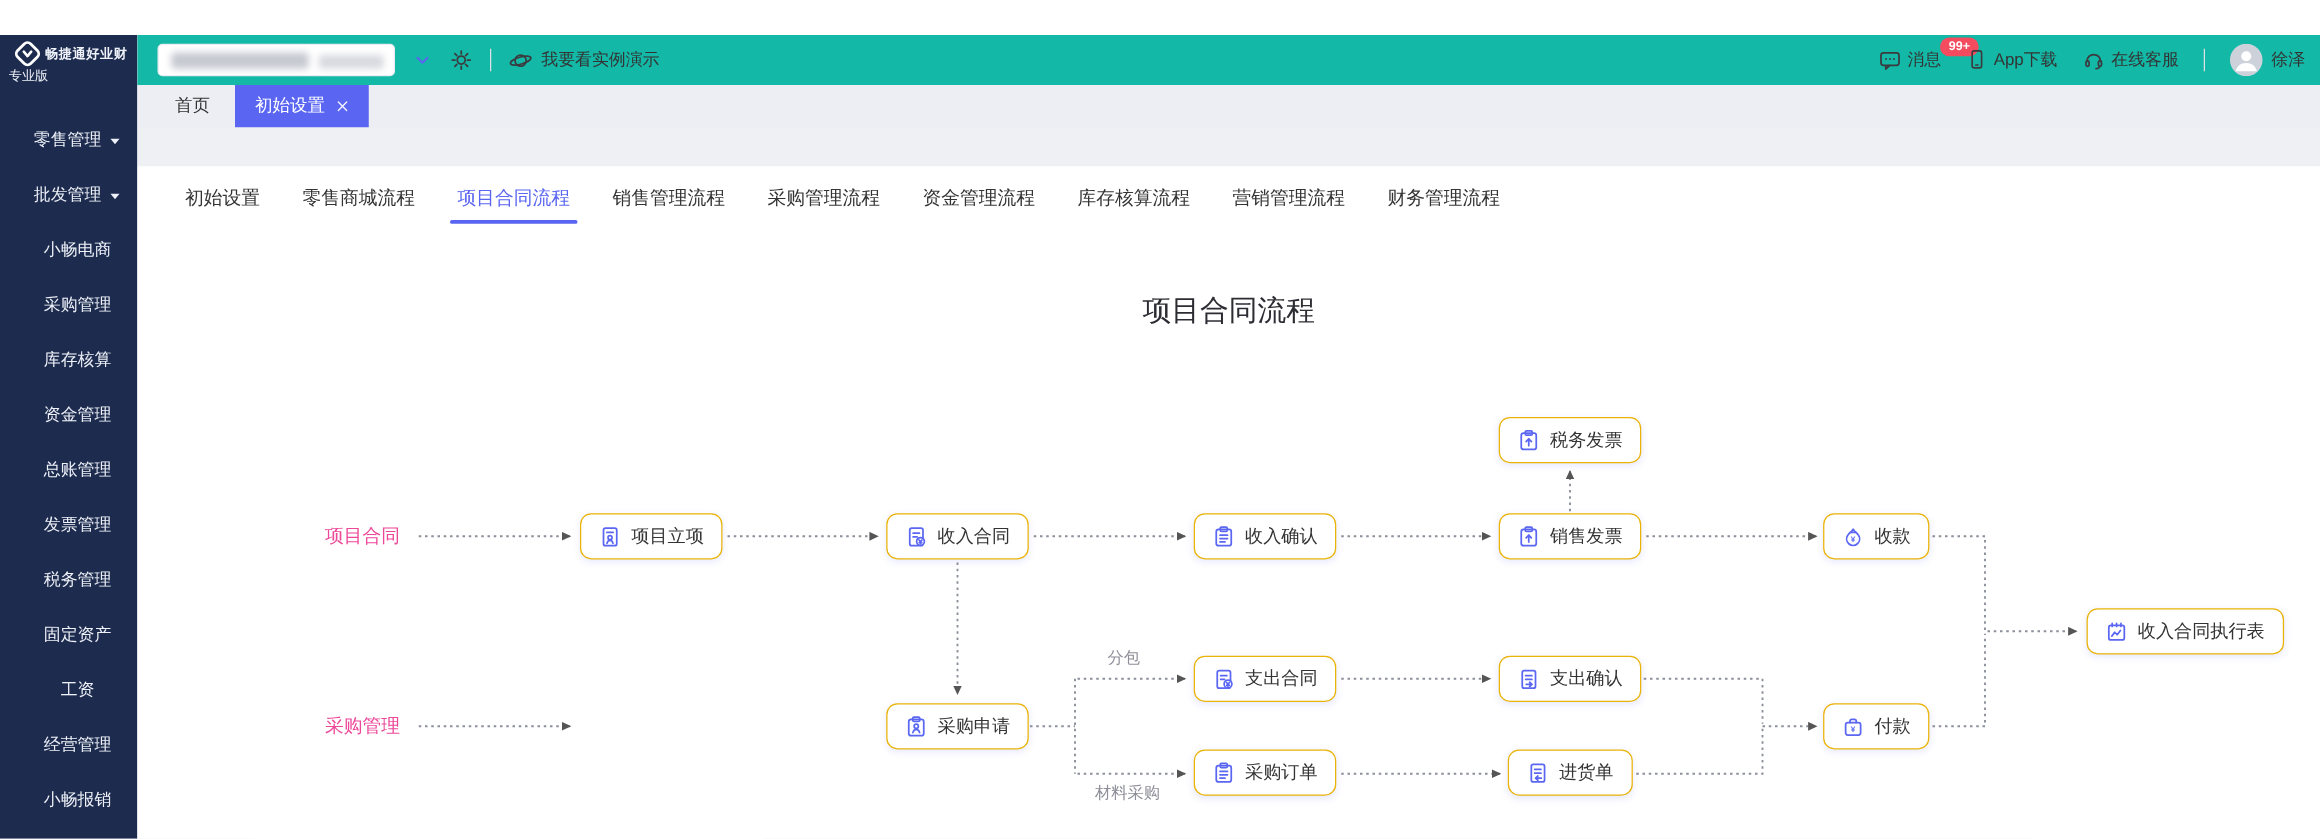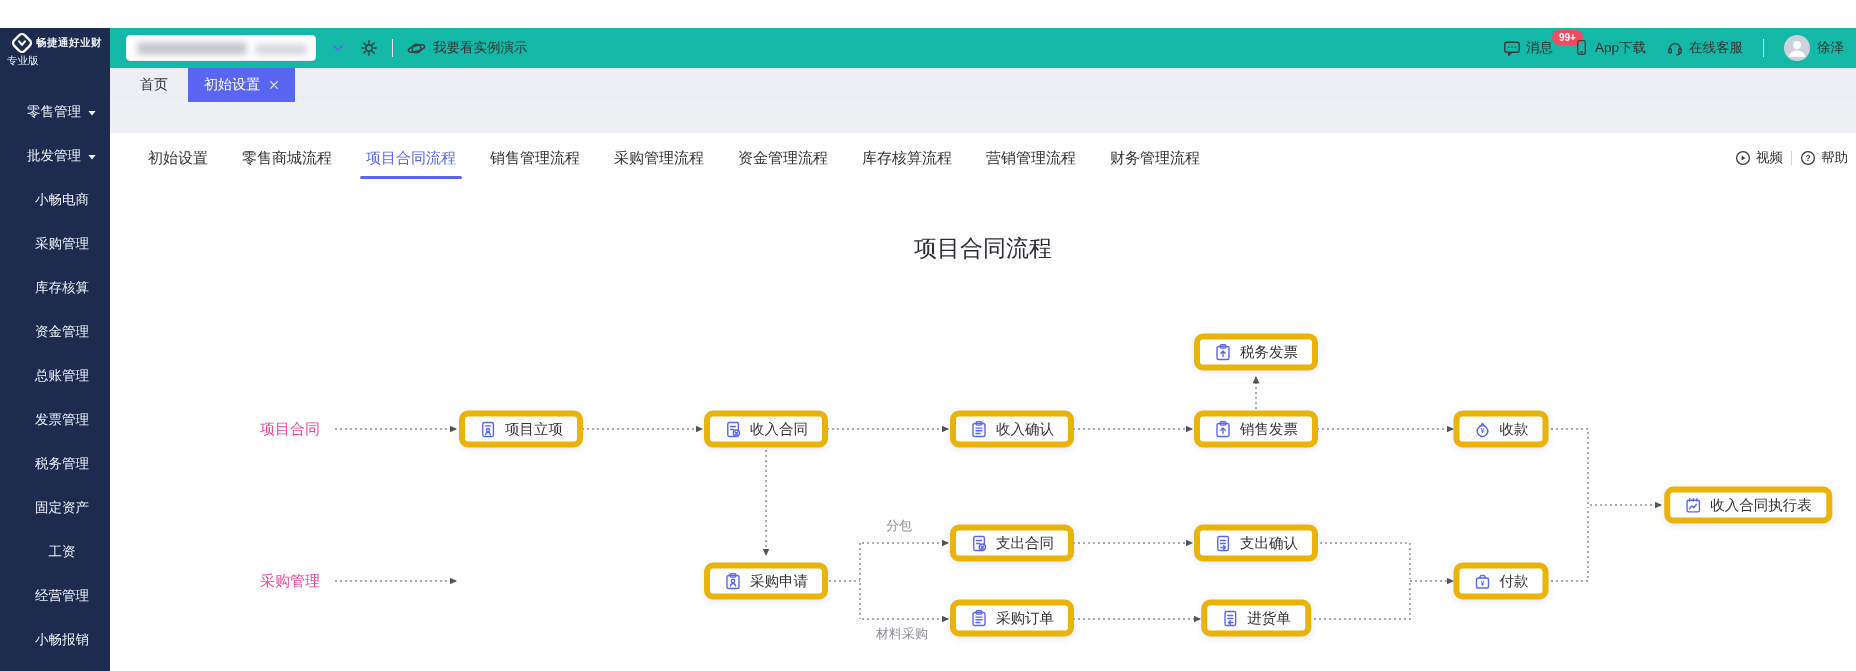--- a/index.html
+++ b/index.html
@@ -50,21 +50,21 @@
   .subtab.active { color:#5a66f1; }
   .subtab.active::after { content:""; position:absolute; left:-6px; right:-6px; bottom:4px; height:3px;
     border-radius:2px; background:#5a66f1; }
   .subtab-right { position:absolute; right:8px; top:0; height:50px; display:flex; align-items:center; gap:8px; font-size:13.5px; color:#333; }
   .sr-item { display:flex; align-items:center; gap:5px; cursor:pointer; }
   .sr-div { width:1px; height:14px; background:#cfd1d8; }
   .page-title { position:absolute; left:0; right:0; top:100px; text-align:center; font-size:23px; font-weight:500; color:#2c2c33; }
   
   .flow-svg { position:absolute; left:0; top:0; }
   .flow-node { position:absolute; transform:translate(-50%,-50%); display:flex; align-items:center; gap:8px;
-    background:#fff; border:6px solid #eab308; border-radius:9px; height:37px; padding:0 14px;
+    background:#fff; border:1px solid #eab308; border-radius:9px; height:37px; padding:0 14px;
     box-shadow:0 2px 6px rgba(90,102,241,.14); font-size:14.5px; color:#333; cursor:pointer; white-space:nowrap; z-index:2; }
   .flow-node .nicon { display:inline-flex; color:#5b67f2; }
   .flow-label { position:absolute; transform:translate(-50%,-50%); font-size:15px; color:#ec4899; white-space:nowrap; z-index:2; }
   .edge-label { position:absolute; transform:translate(-50%,-50%); font-size:13px; color:#8e8e99; white-space:nowrap; z-index:2; background:#fff; padding:0 3px; }
 </style>
 </head>
 <body>
 
 <div class="topband"></div>
 
@@ -231,41 +231,20 @@
           <span class="subtab">初始设置</span>
           <span class="subtab">零售商城流程</span>
           <span class="subtab active">项目合同流程</span>
           <span class="subtab">销售管理流程</span>
           <span class="subtab">采购管理流程</span>
           <span class="subtab">资金管理流程</span>
           <span class="subtab">库存核算流程</span>
           <span class="subtab">营销管理流程</span>
           <span class="subtab">财务管理流程</span>
         </div>
-      <div class="subtab-right">
-        <span class="sr-item">
-          <span class="hicon">
-            <svg width="16" height="16" viewBox="0 0 16 16" fill="none" stroke="currentColor" stroke-width="1.3">
-              <circle cx="8" cy="8" r="6.4"></circle>
-                <path d="M6.6 5.6l3.8 2.4-3.8 2.4z" fill="currentColor" stroke="none"></path>
-              </svg>
-          </span>
-          <span>视频</span>
-        </span>
-        <span class="sr-div"></span>
-        <span class="sr-item">
-          <span class="hicon">
-            <svg width="16" height="16" viewBox="0 0 16 16" fill="none" stroke="currentColor" stroke-width="1.3">
-              <circle cx="8" cy="8" r="6.4"></circle>
-                <text x="8" y="11" font-size="8.5" text-anchor="middle" fill="currentColor" stroke="none" font-weight="bold">?</text>
-              </svg>
-          </span>
-          <span>帮助</span>
-        </span>
-      </div>
 
       <div class="page-title">项目合同流程</div>
 
       <svg class="flow-svg" width="1746" height="538" viewBox="0 0 1746 538">
         <defs>
           <marker id="arr" markerWidth="9" markerHeight="8" refX="6.5" refY="3.5" orient="auto" markerUnits="userSpaceOnUse">
             <path d="M0,0 L7.5,3.5 L0,7 z" fill="#555"></path>
           </marker>
         </defs>
         <g fill="none" stroke="#8a8f99" stroke-width="1.5" stroke-dasharray="2 3">

